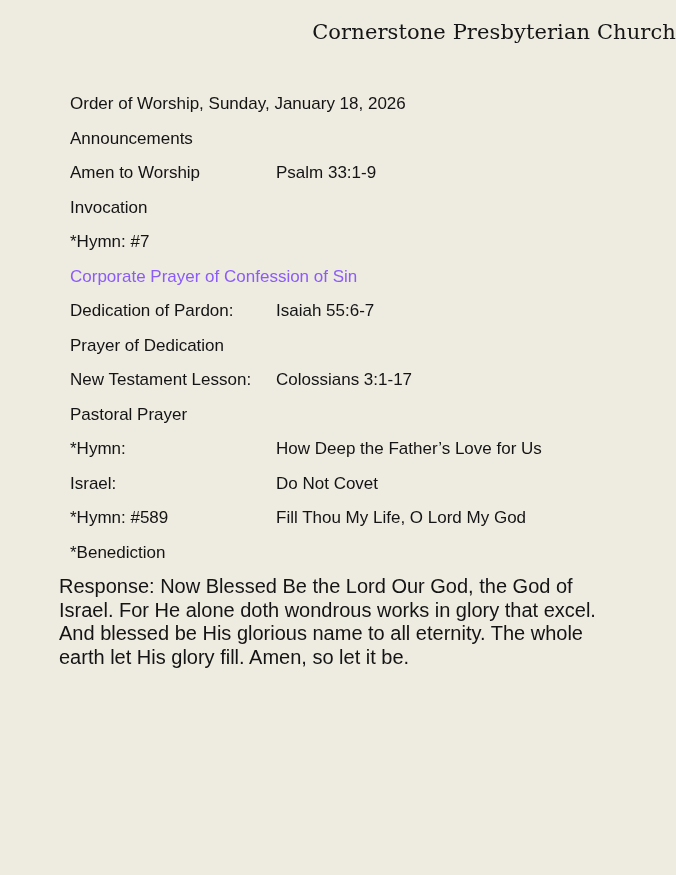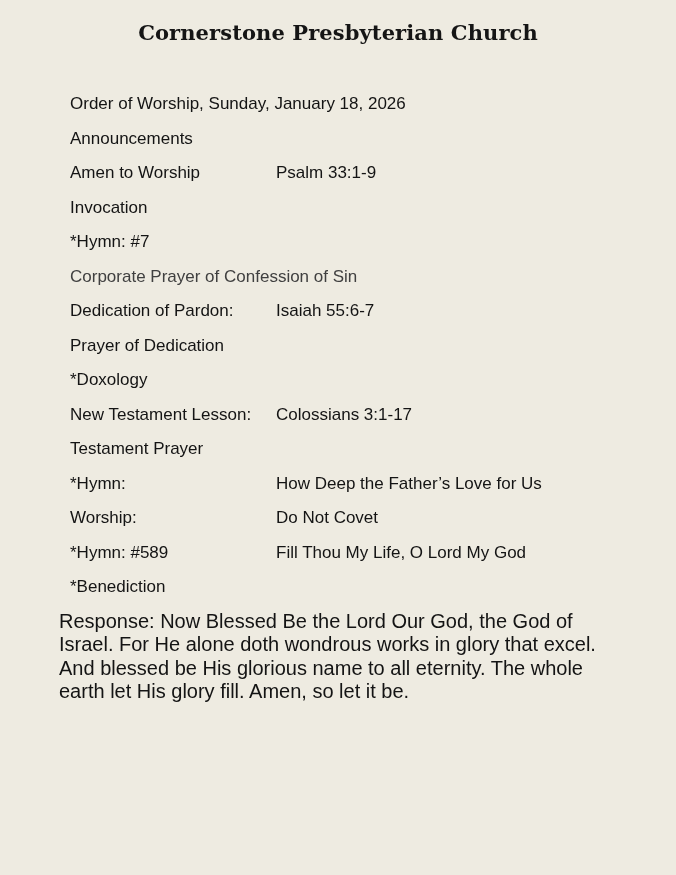--- a/index.html
+++ b/index.html
@@ -13,26 +13,25 @@
       overflow: hidden;
       position: relative;
       font-family: "Liberation Sans", sans-serif;
       color: #141414;
     }
     .title {
       position: absolute;
       top: 20px;
       left: 0;
       width: 676px;
-      text-align: center;
+      text-align: right;
       font-family: "DejaVu Serif", "Liberation Serif", serif;
       font-size: 21px;
       color: #151515;
       letter-spacing: 0.1px;
-      font-weight: bold;
     }
     .content {
       position: absolute;
       top: 93px;
       left: 59px;
       width: 580px;
     }
     .row {
       height: 34.5px;
       line-height: 22px;
@@ -45,21 +44,21 @@
       position: absolute;
       left: 0;
       top: 0;
     }
     .row .value {
       position: absolute;
       left: 206px;
       top: 0;
     }
     .row.highlight .label {
-      color: #404040;
+      color: #8b5cf6;
     }
     .response {
       font-size: 20px;
       line-height: 23.5px;
       width: 570px;
       margin-top: -1px;
     }
   </style>
 </head>
 <body>
@@ -92,37 +91,33 @@
   </div>
   <div class="row">
     <span class="label">Dedication of Pardon:</span>
     <span class="value">Isaiah 55:6-7</span>
   </div>
   <div class="row">
     <span class="label">Prayer of Dedication</span>
     <span class="value"></span>
   </div>
   <div class="row">
-    <span class="label">*Doxology</span>
-    <span class="value"></span>
-  </div>
-  <div class="row">
     <span class="label">New Testament Lesson:</span>
     <span class="value">Colossians 3:1-17</span>
   </div>
   <div class="row">
-    <span class="label">Testament Prayer</span>
+    <span class="label">Pastoral Prayer</span>
     <span class="value"></span>
   </div>
   <div class="row">
     <span class="label">*Hymn:</span>
     <span class="value">How Deep the Father’s Love for Us</span>
   </div>
   <div class="row">
-    <span class="label">Worship:</span>
+    <span class="label">Israel:</span>
     <span class="value">Do Not Covet</span>
   </div>
   <div class="row">
     <span class="label">*Hymn: #589</span>
     <span class="value">Fill Thou My Life, O Lord My God</span>
   </div>
   <div class="row">
     <span class="label">*Benediction</span>
     <span class="value"></span>
   </div>

